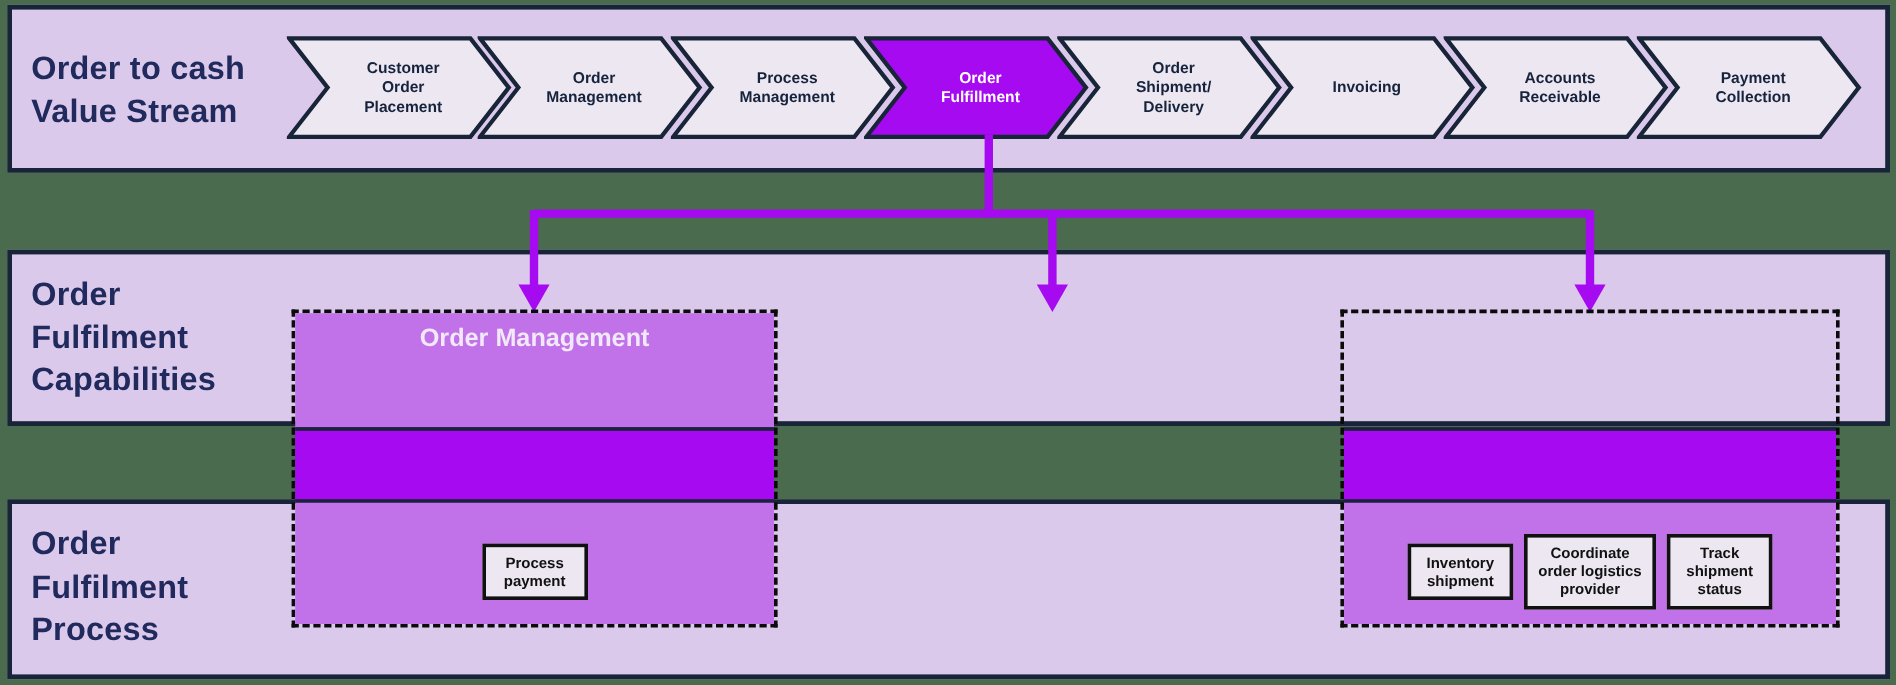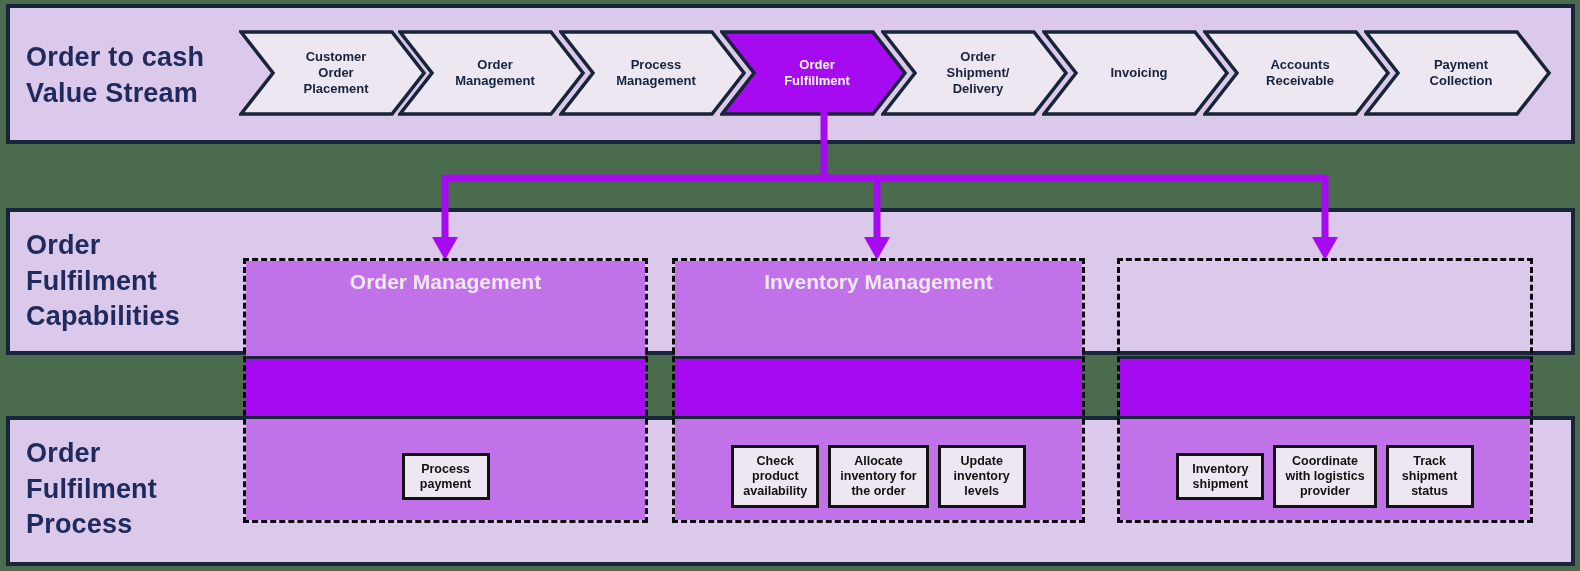--- a/index.html
+++ b/index.html
@@ -264,48 +264,29 @@
     </div>
     <div class="seg seg-strip"></div>
     <div class="seg seg-bottom">
       <div class="proc-row">
         <div class="proc-box">Process
 payment</div>
       </div>
     </div>
   </div>
 
-  <div class="column col-b">
-    <div class="seg seg-top">
-      <div class="col-title">Inventory Management</div>
-    </div>
-    <div class="seg seg-strip"></div>
-    <div class="seg seg-bottom">
-      <div class="proc-row">
-        <div class="proc-box">Check
-product
-availability</div>
-        <div class="proc-box">Allocate
-inventory for
-the order</div>
-        <div class="proc-box">Update
-inventory
-levels</div>
-      </div>
-    </div>
-  </div>
 
   <div class="column col-c">
     <div class="seg seg-strip"></div>
     <div class="seg seg-bottom">
       <div class="proc-row">
         <div class="proc-box">Inventory
 shipment</div>
         <div class="proc-box">Coordinate
-with logistics
+order logistics
 provider</div>
         <div class="proc-box">Track
 shipment
 status</div>
       </div>
     </div>
   </div>
 
 </div>
 

